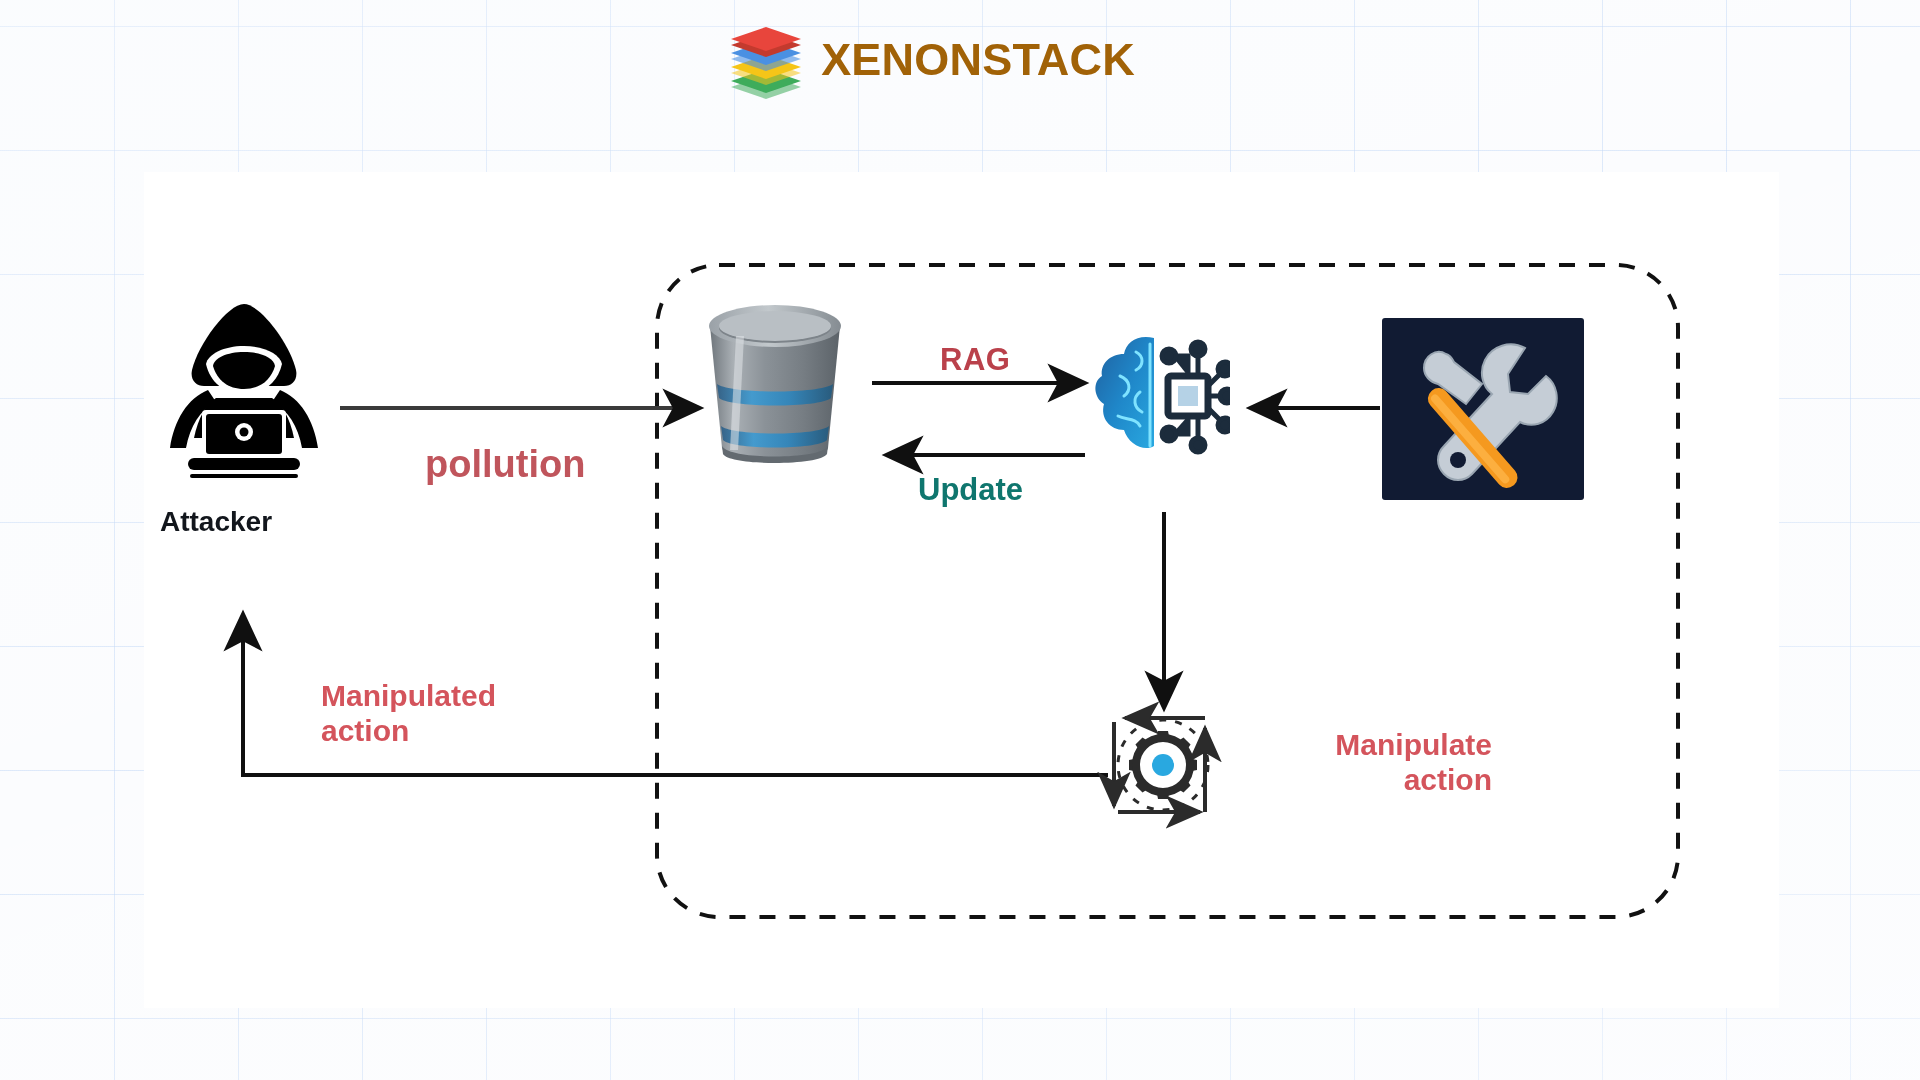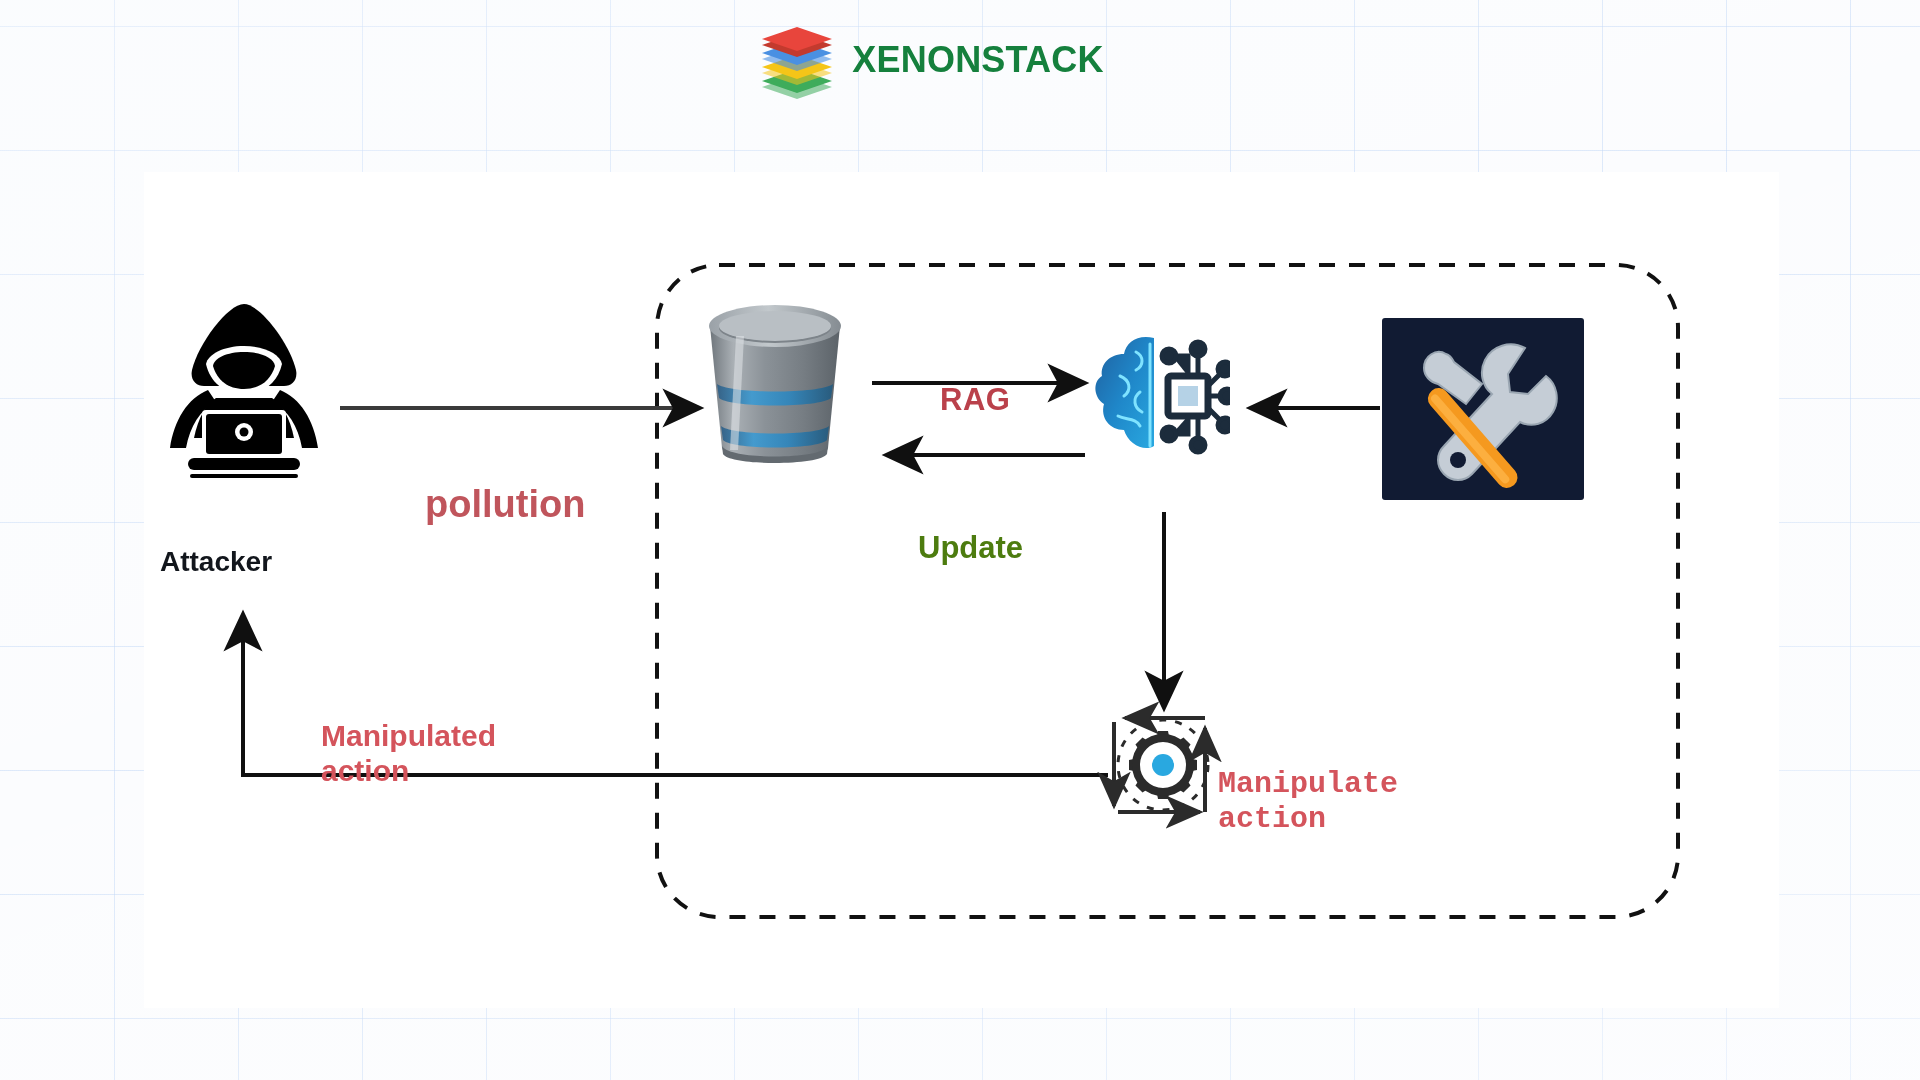--- a/index.html
+++ b/index.html
@@ -57,24 +57,24 @@
     align-items: center;
     justify-content: center;
   }
   #brand-lockup {
     display: flex;
     align-items: center;
     gap: 14px;
     transform: translateX(-30px);
   }
   #brand-name {
-    font-size: 36px;
+    font-size: 45px;
     font-weight: 600;
     letter-spacing: 0.2px;
-    color: #15803d;
+    color: #a16207;
     font-family: "Liberation Sans", sans-serif;
     white-space: nowrap;
   }
 
   
   #diagram-svg {
     position: absolute;
     left: 0;
     top: 0;
     width: 1920px;
@@ -82,59 +82,57 @@
     pointer-events: none;
   }
 
   
   .lbl {
     position: absolute;
     font-family: "Liberation Sans", sans-serif;
     font-weight: bold;
     white-space: pre-line;
     line-height: 1.18;
-    margin-top: 40px;
   }
   .lbl-red { color: #c8454f; }
   .lbl-dark { color: #12161c; }
 
   #label-pollution {
     left: 425px; top: 442px;
     font-size: 38px;
     color: #c0555c;
   }
   #label-rag {
     left: 940px; top: 342px;
     font-size: 31px;
     letter-spacing: 0.5px;
     color: #ba414b;
   }
   #label-update {
-    left: 918px; top: 490px;
+    left: 918px; top: 472px;
     font-size: 31px;
-    color: #4d7c0f;
+    color: #0f766e;
   }
   #label-attacker {
     left: 160px; top: 505px;
     font-size: 28px;
   }
   #label-manipulated-action {
     left: 321px; top: 678px;
     width: 240px;
     text-align: left;
     font-size: 30px;
     color: #d4545c;
   }
   #label-manipulate-action {
-    left: 1218px; top: 727px;
+    left: 1277px; top: 727px;
     width: 215px;
-    text-align: left;
+    text-align: right;
     font-size: 30px;
     color: #d4545c;
-    font-family: Liberation Mono, monospace;
   }
 
   
   .icon-box { position: absolute; }
   #attacker-icon  { left: 158px;  top: 298px; width: 172px; height: 182px; }
   #database-icon  { left: 700px;  top: 300px; width: 150px; height: 180px; }
   #ai-brain-icon  { left: 1092px; top: 330px; width: 138px; height: 128px; }
   #tools-icon     { left: 1382px; top: 318px; width: 202px; height: 182px; }
   #gear-action-icon { left: 1108px; top: 710px; width: 110px; height: 110px; }
 </style>

